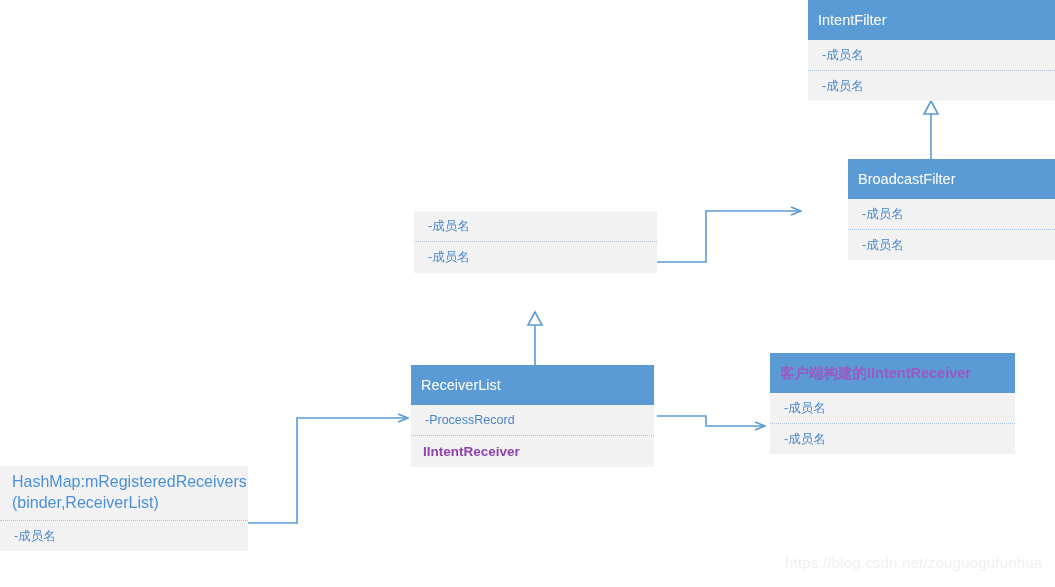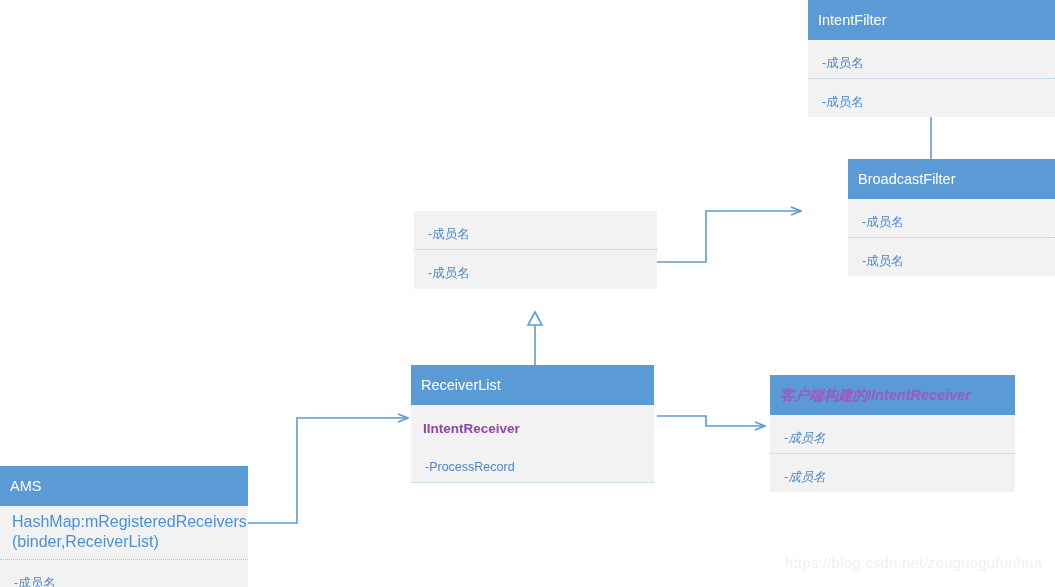--- a/index.html
+++ b/index.html
@@ -45,21 +45,21 @@
     overflow: hidden;
   }
   .uml-header.purple-title {
     color: #9b59c4;
     font-weight: bold;
   }
   .uml-row {
     color: #4a86c8;
     font-size: 12.5px;
     line-height: 1.15;
-    padding: 16px 10px 8px 14px;
+    padding: 8px 10px 8px 14px;
     box-sizing: border-box;
     background: #f2f2f2;
     border-bottom: 1px dotted #a9c7e4;
     white-space: nowrap;
     overflow: hidden;
   }
   .uml-row.last {
     border-bottom: none;
   }
   .uml-row.emphasis {
@@ -130,31 +130,30 @@
     <div class="uml-row last">-成员名</div>
   </div>
 
   <div class="uml-class" style="left:414px; top:211px; width:243px;">
     <div class="uml-row">-成员名</div>
     <div class="uml-row last">-成员名</div>
   </div>
 
   <div class="uml-class" style="left:411px; top:365px; width:243px;">
     <div class="uml-header">ReceiverList</div>
+    <div class="uml-row">-ProcessRecord</div>
     <div class="uml-row last emphasis">IIntentReceiver</div>
-    <div class="uml-row">-ProcessRecord</div>
   </div>
 
-  <div class="uml-class" style="left:770px; top:375px; width:245px;font-style:italic;">
+  <div class="uml-class" style="left:770px; top:353px; width:245px;">
     <div class="uml-header purple-title">客户端构建的IIntentReceiver</div>
     <div class="uml-row">-成员名</div>
     <div class="uml-row last">-成员名</div>
   </div>
 
   <div class="uml-class" style="left:0px; top:466px; width:248px;">
-    <div class="uml-header">AMS</div>
     <div class="uml-row big-blue">HashMap:mRegisteredReceivers,(binder,ReceiverList)</div>
     <div class="uml-row last">-成员名</div>
   </div>
 
   <div class="watermark" style="left:785px; top:554px;">https://blog.csdn.net/zouguogufunhua</div>
 
 </div>
 
 </body></html>

